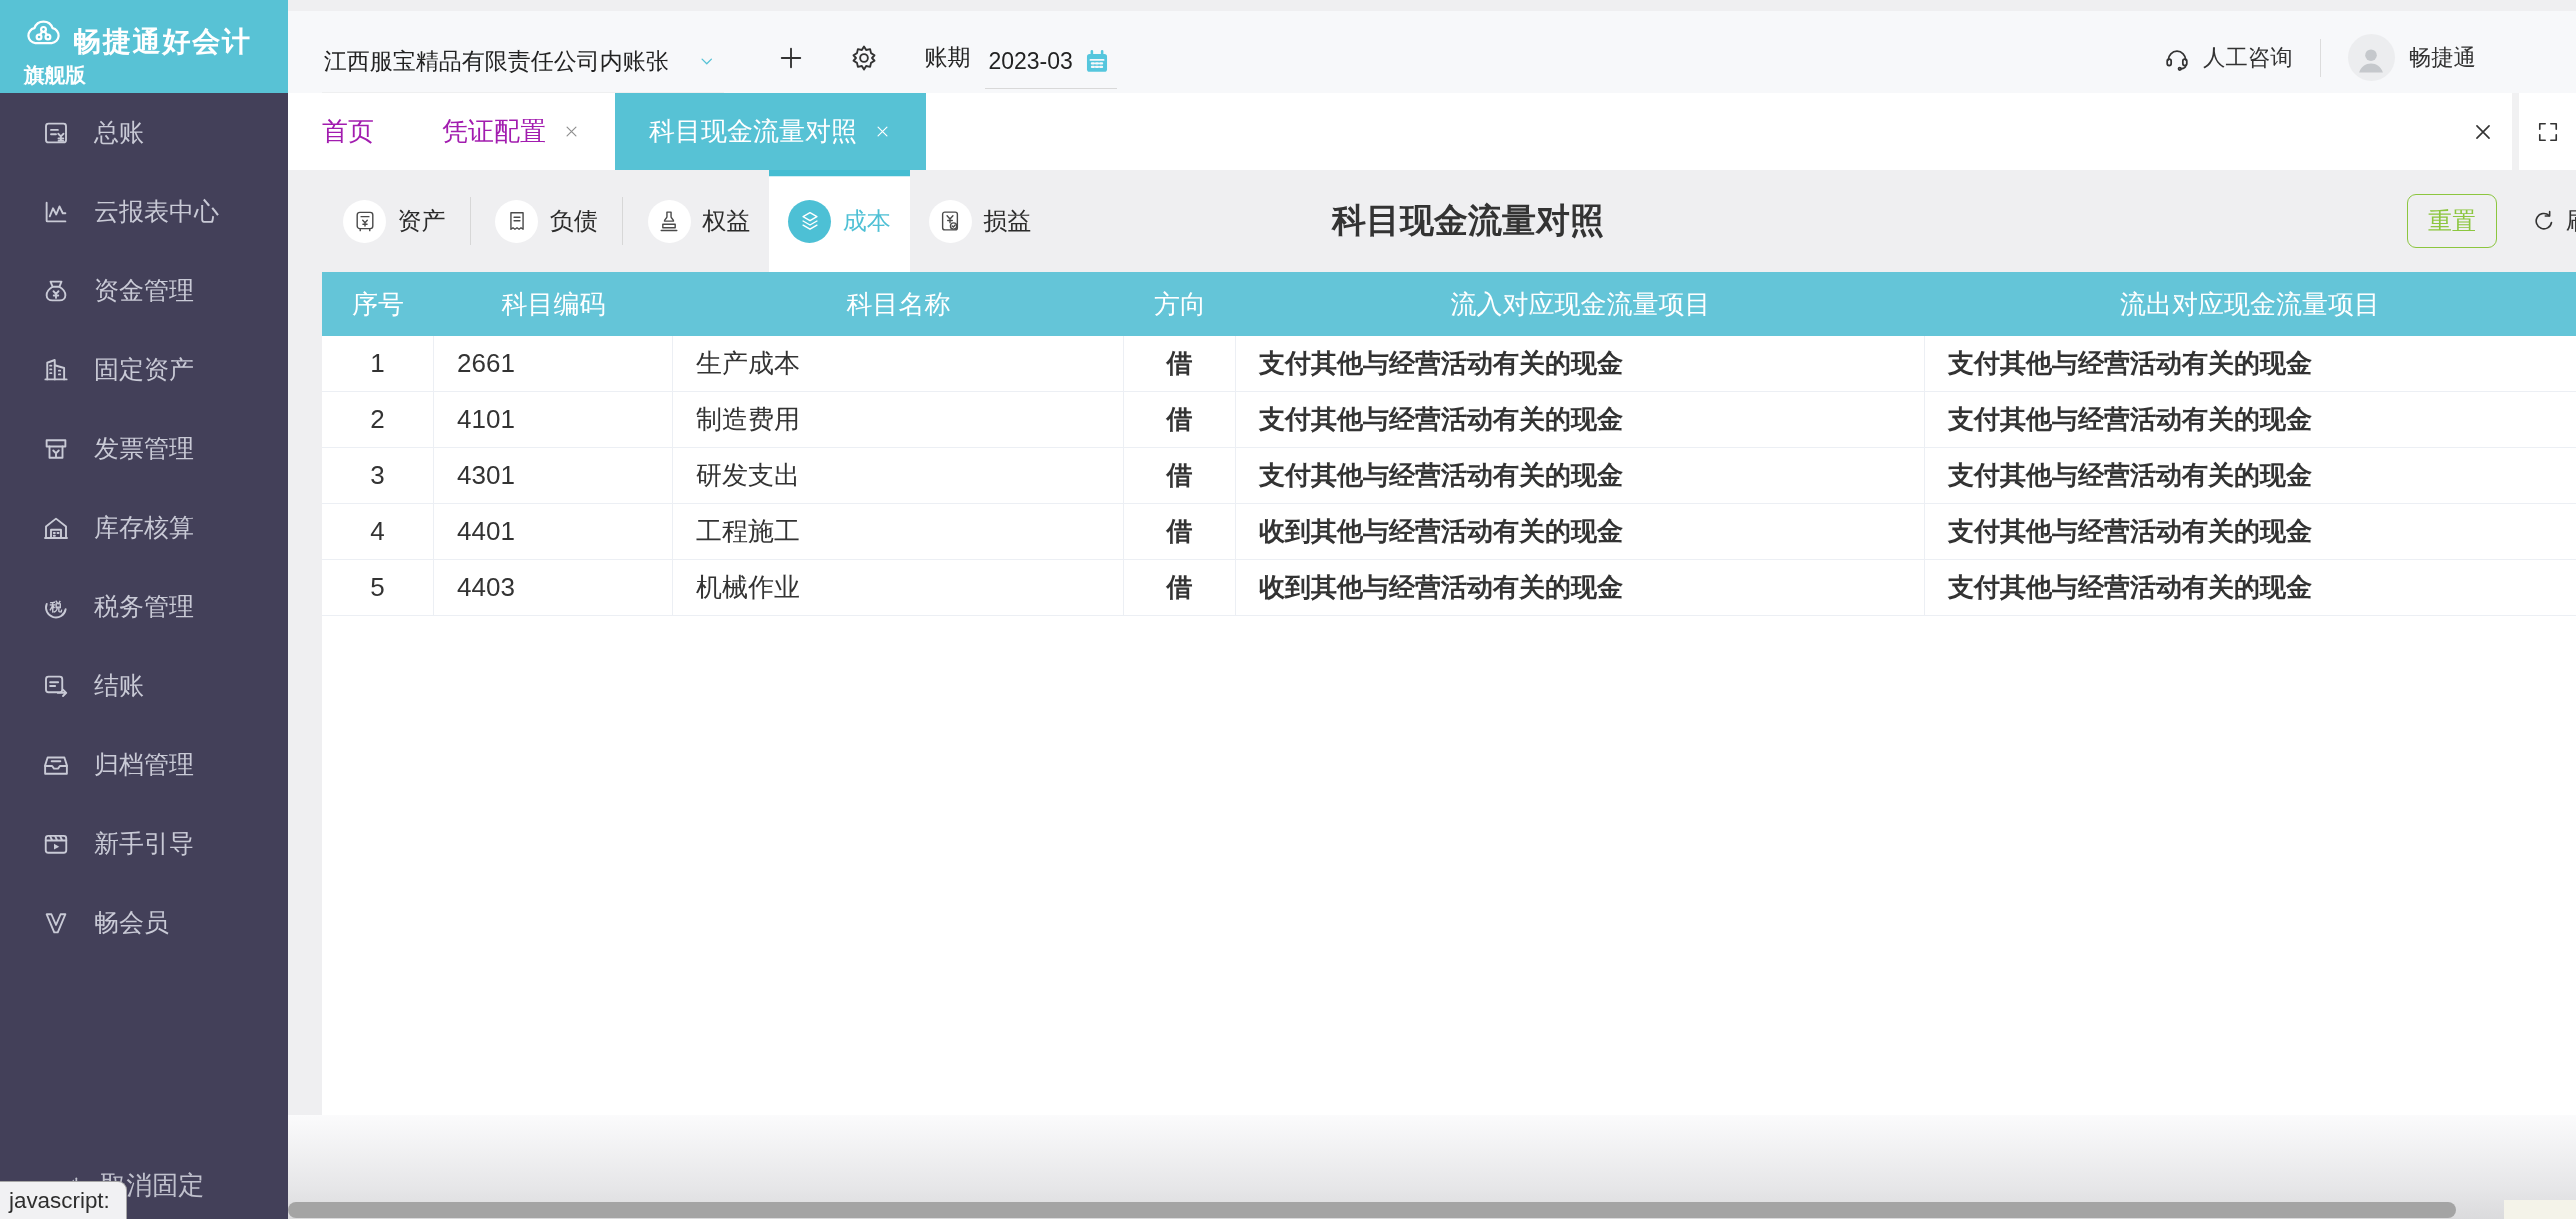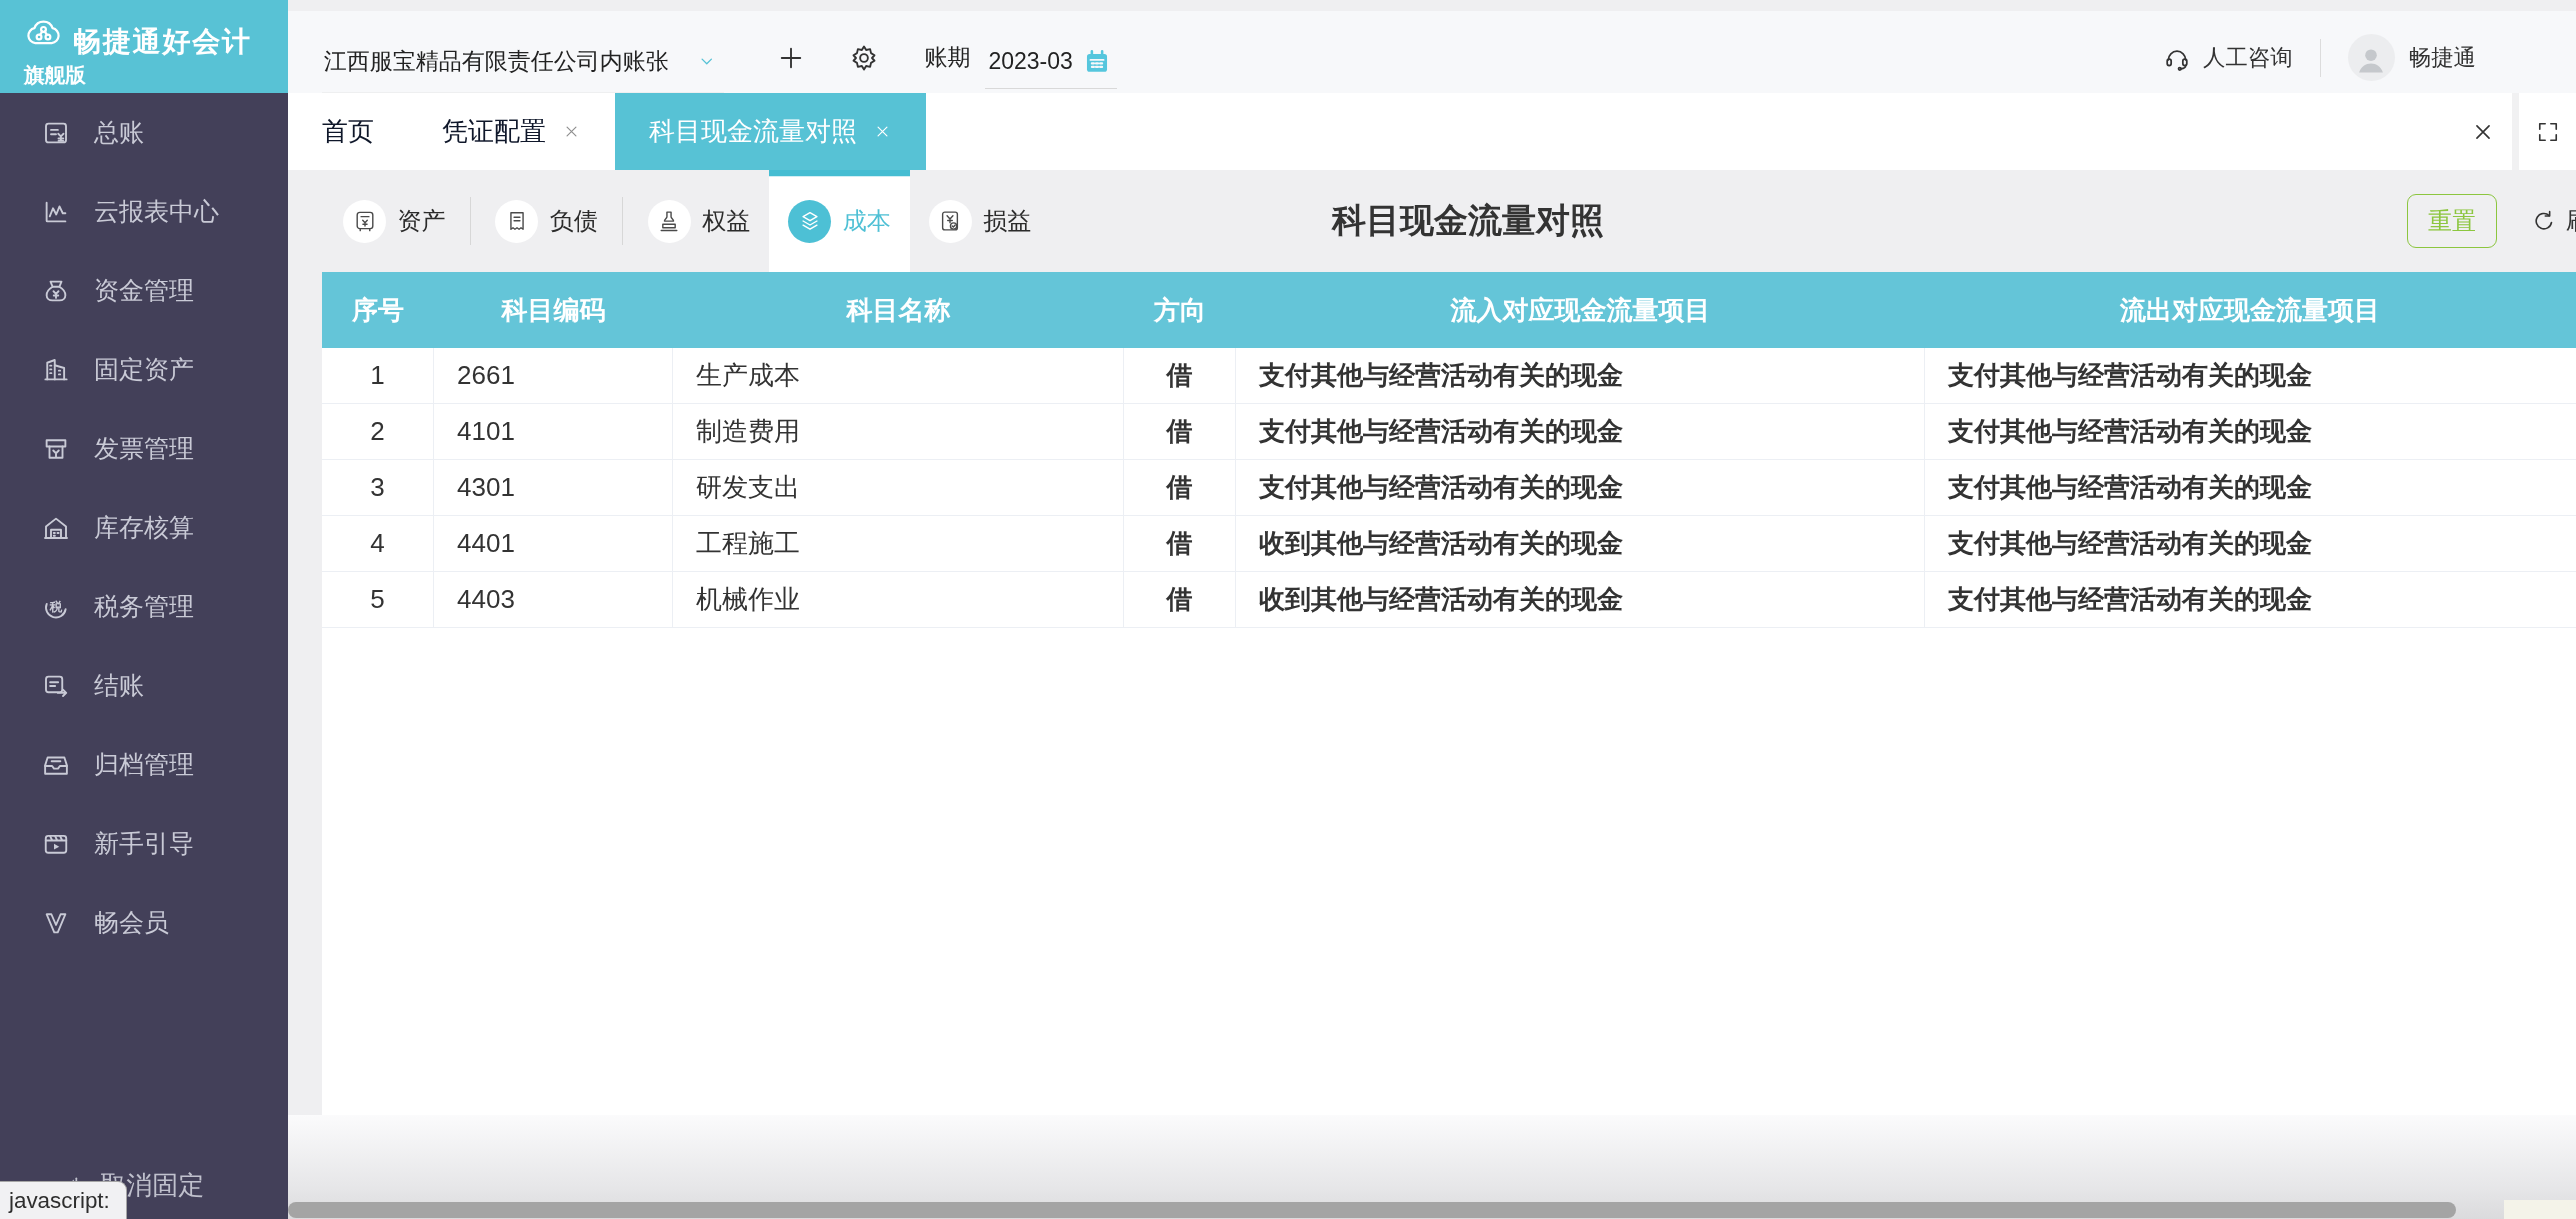--- a/index.html
+++ b/index.html
@@ -49,21 +49,21 @@
   .avatar { width:47px; height:47px; border-radius:50%; background:#ECEDEF; color:#C5C8CC;
             display:flex; align-items:center; justify-content:center; overflow:hidden; cursor:pointer; }
   .avatar svg { width:34px; height:34px; margin-top:5.4px; }
   .username { margin-left:14.3px; font-size:22.4px; color:#333; cursor:pointer; }
 
   
   .tabbar { position:absolute; left:288px; top:93px; right:0; height:77px; background:#fff;
             display:flex; align-items:stretch; }
   .tabs { display:flex; }
   .tab { display:flex; align-items:center; gap:16px; padding:0 34px; font-size:26px;
-         color:#0f172a; cursor:pointer; white-space:nowrap; }
+         color:#a21caf; cursor:pointer; white-space:nowrap; }
   .tab .tclose svg { width:19px; height:19px; color:#8F8F8F; }
   .tab.active { background:#57C2D5; color:#fff; }
   .tab.active .tclose svg { color:#fff; }
   .winbtns { margin-left:auto; display:flex; gap:7.2px; background:#F1F1F2; }
   .winbtn { width:57px; background:#fff; display:flex; align-items:center; justify-content:center; cursor:pointer; }
   .winbtn svg { width:26px; height:26px; color:#333; }
 
   
   .band { position:absolute; left:288px; top:170px; right:0; height:102px; background:#EFEFF1; }
   .subtabs { position:absolute; left:36px; top:0; bottom:0; display:flex; }
@@ -80,21 +80,21 @@
   .reset-btn { position:absolute; right:79px; top:24px; width:90px; height:54px;
                border:1.8px solid #8CC63F; border-radius:9px; background:transparent; color:#8CC63F;
                font-size:24px; display:flex; align-items:center; justify-content:center; cursor:pointer; }
   .refresh { position:absolute; left:2243px; top:0; bottom:0; display:flex; align-items:center;
              gap:9px; font-size:24px; color:#333; white-space:nowrap; cursor:pointer; }
   .refresh svg { width:26px; height:26px; }
 
   
   .panel { position:absolute; left:322px; top:272px; width:2254px; height:843px; background:#fff; }
   .tbl-head, .row { display:grid; grid-template-columns:112px 239px 451px 112px 689px 650px; }
-  .tbl-head { height:76px; background:#64C5D8; color:#fff; font-size:26px; font-weight:bold; }
+  .tbl-head { height:64px; background:#64C5D8; color:#fff; font-size:26px; font-weight:normal; }
   .hcell { display:flex; align-items:center; justify-content:center; }
   .row { height:56px; border-bottom:0.9px solid #ECEFF4; background:#fff; }
   .cell { display:flex; align-items:center; font-size:26px; color:#333;
           border-right:0.9px solid #ECEFF4; padding-left:23px; overflow:hidden; white-space:nowrap; }
   .cell.center { justify-content:center; padding-left:0; }
   .cell.strong { font-weight:600; }
   .cell.last { border-right:none; }
 
   
   .fade { position:absolute; left:288px; top:1115px; right:0; bottom:0;

